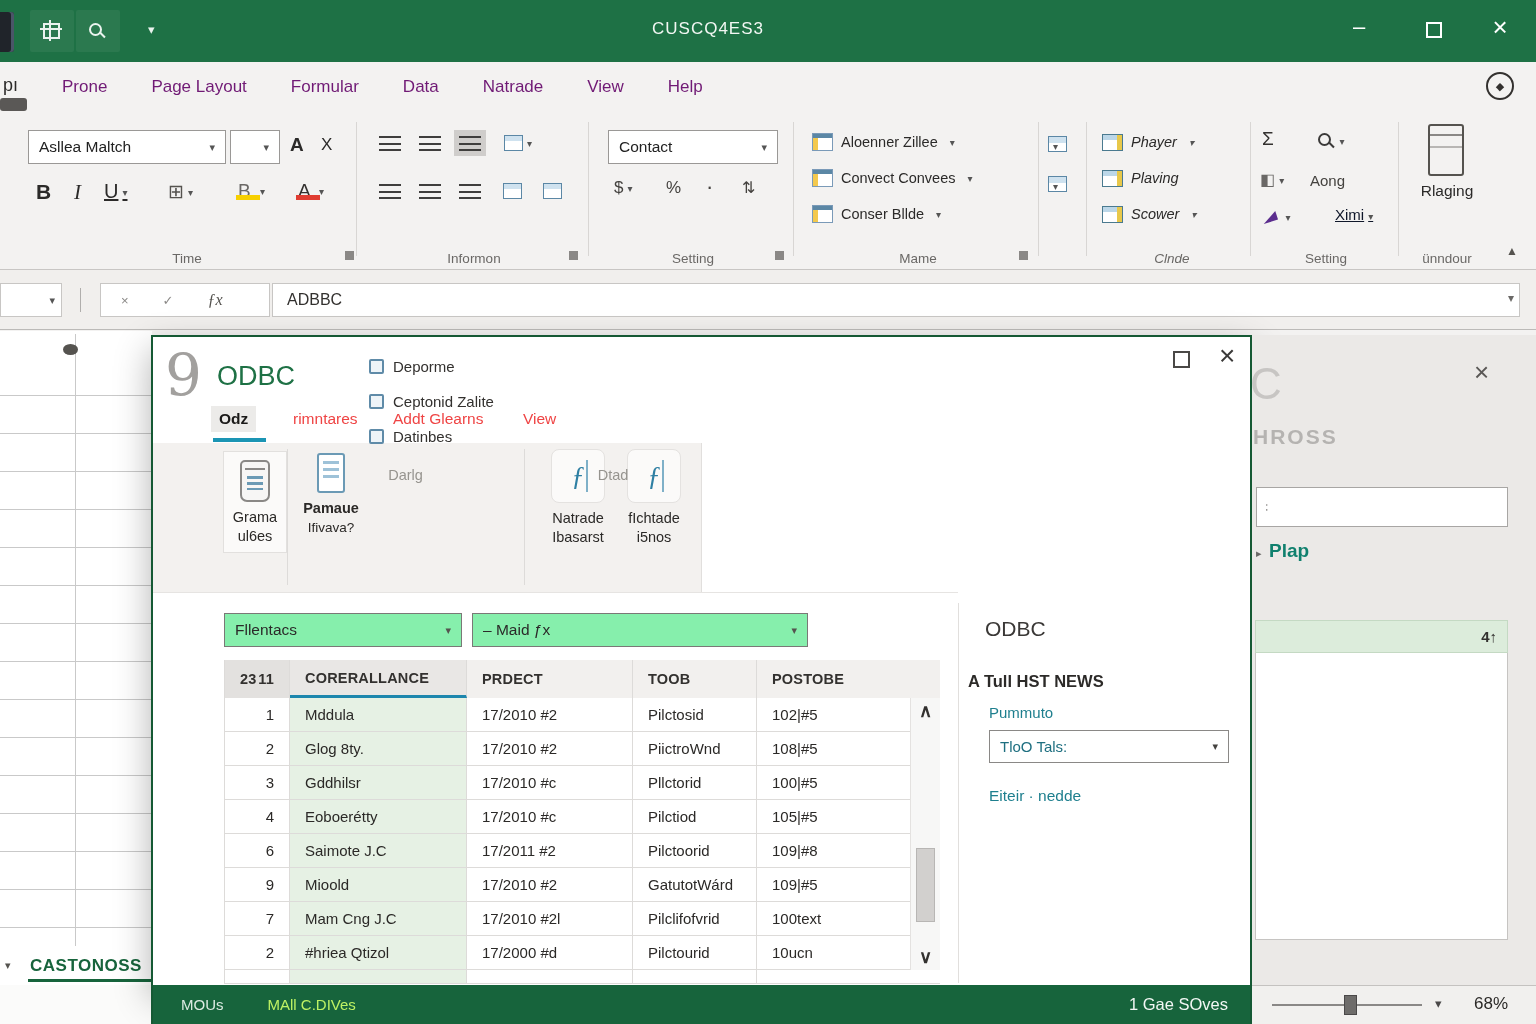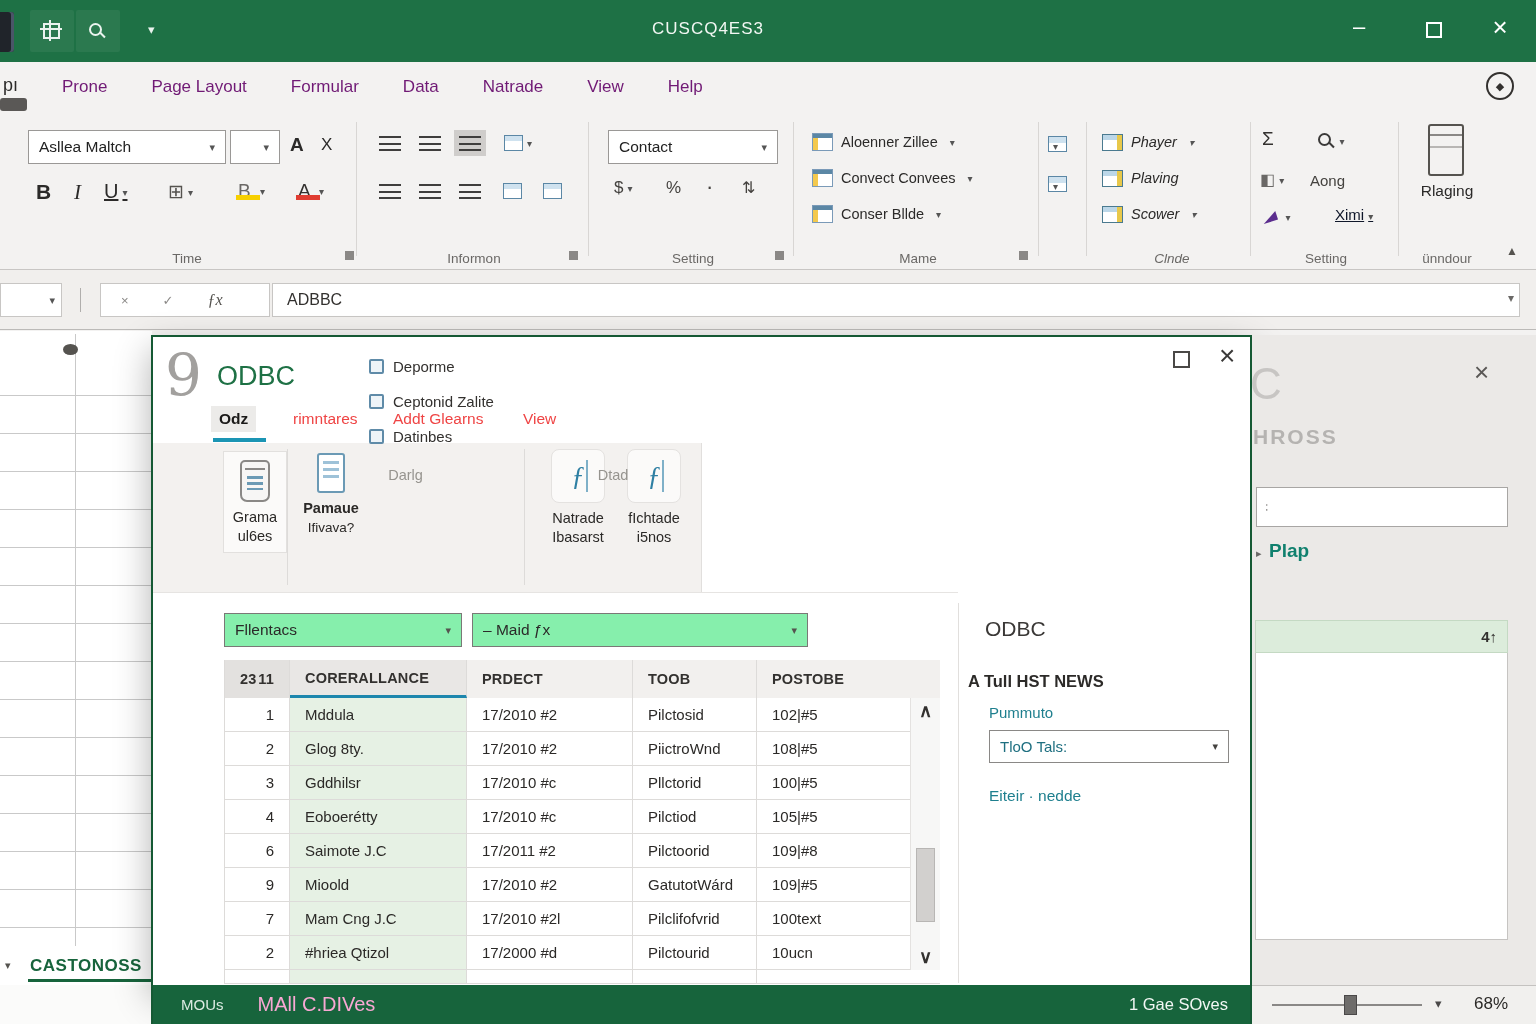--- a/index.html
+++ b/index.html
@@ -155,21 +155,21 @@
   .sp-label { position:absolute; left:836px; top:367px; font-size:15px; color:#1e7f8e; }
   .sp-combo { position:absolute; left:836px; top:393px; width:240px; height:33px; background:#fff; border:1px solid #8a8886;
     display:flex; align-items:center; padding:0 10px; font-size:15px; color:#1e6f80; }
   .sp-combo .drop-caret { margin-left:auto; color:#44423f; font-size:11px; }
   .sp-link { position:absolute; left:836px; top:450px; font-size:15.5px; color:#1e7f8e; }
 
   
   .dlg-footer { position:absolute; left:151px; top:985px; width:1101px; height:39px; background:#17643c;
     border-left:2px solid #155934; border-right:2px solid #155934; display:flex; align-items:center; }
   .df-a { margin-left:28px; font-size:15px; color:#dcebe2; }
-  .df-b { margin-left:34px; font-size:20px; color:#f9a8d4; }
+  .df-b { margin-left:44px; font-size:15px; color:#bef264; }
   .df-r { margin-left:auto; margin-right:22px; font-size:16.5px; color:#f2f7f4; }
 
   
   .taskpane { position:absolute; left:1252px; top:335px; width:284px; height:650px; background:#ebe9e7; }
   .tp-frag { position:absolute; left:-2px; top:24px; font-size:44px; color:#c7c5c3; }
   .tp-close { position:absolute; left:222px; top:22px; font-size:26px; color:#5a5856; font-weight:300; }
   .tp-heading { position:absolute; left:1px; top:90px; font-size:21px; color:#b5b3b1; font-weight:600; letter-spacing:2px; }
   .tp-input { position:absolute; left:4px; top:152px; width:252px; height:40px; background:#fff; border:1px solid #a8a6a4;
     display:flex; align-items:center; padding-left:8px; font-size:13px; color:#9a9896; }
   .tp-expander { position:absolute; left:4px; top:212px; font-size:11px; color:#6a6866; }

